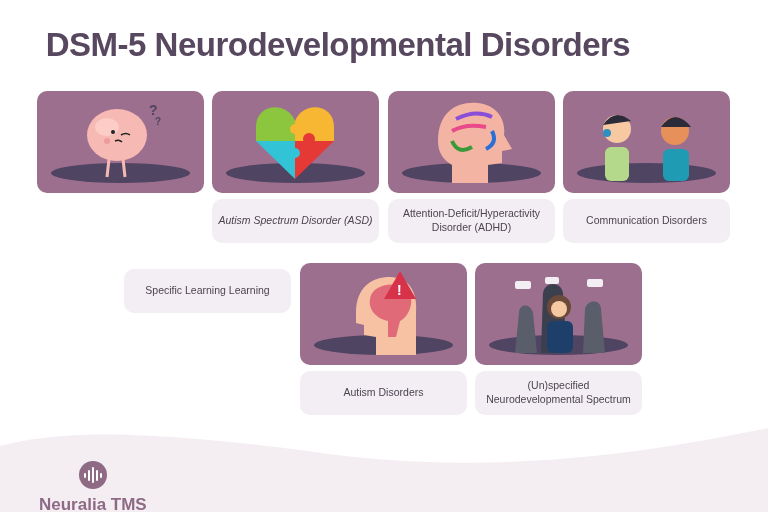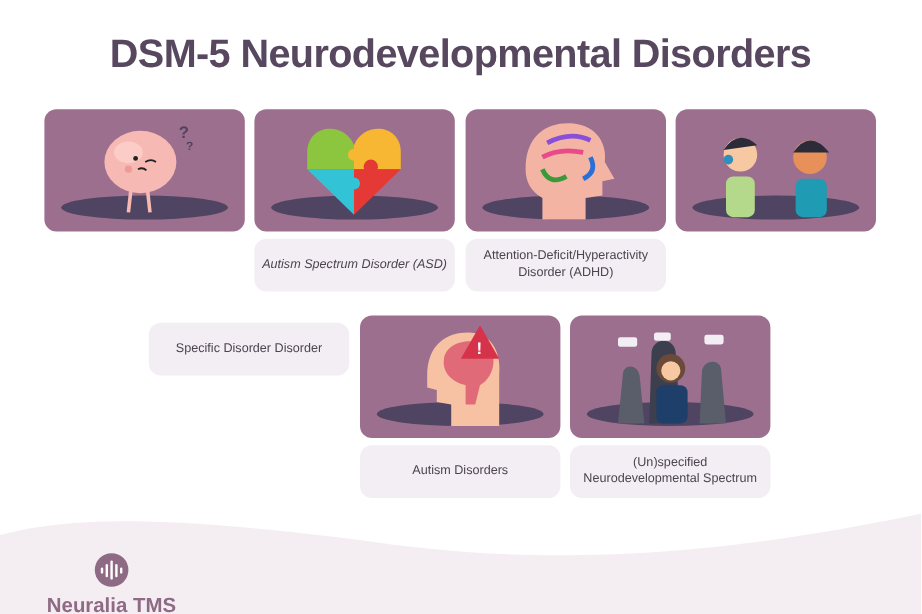--- a/index.html
+++ b/index.html
@@ -1,19 +1,19 @@
 <!DOCTYPE html>
 <html><head>
 <meta charset="utf-8">
 <style>
   * { box-sizing: border-box; margin: 0; padding: 0; }
   html, body { width: 768px; height: 512px; overflow: hidden; background: #ffffff; }
   body { position: relative; font-family: "Liberation Sans", "DejaVu Sans", sans-serif; }
   .title {
-    position: absolute; left: 0; top: 26px; width: 676px; text-align: right;
+    position: absolute; left: 0; top: 26px; width: 676px; text-align: center;
     font-size: 33px; font-weight: bold; color: #57485f; letter-spacing: -0.5px;
   }
   .card { position: absolute; width: 167px; }
   .card .img {
     width: 167px; height: 102px; border-radius: 10px; background: #9c6f8e;
     position: relative; overflow: hidden;
   }
   .card .img .shadow {
     position: absolute; left: 14px; top: 72px; width: 139px; height: 20px;
     border-radius: 50%; background: #4f4461;
@@ -89,24 +89,25 @@
     <svg width="167" height="102">
       <rect x="42" y="56" width="24" height="34" rx="6" fill="#b5d98a"></rect>
       <circle cx="54" cy="38" r="14" fill="#f7c9a3"></circle>
       <path d="M40 34 q12 -18 28 -4" fill="#2b2b3a"></path>
       <circle cx="44" cy="42" r="4" fill="#2f8fbf"></circle>
       <rect x="100" y="58" width="26" height="32" rx="6" fill="#1f9bb3"></rect>
       <circle cx="112" cy="40" r="14" fill="#e8905a"></circle>
       <path d="M98 36 q14 -20 30 0" fill="#2b2b3a"></path>
     </svg>
   </div>
+  <div class="label">Communication Disorders</div>
 </div>
 
 <div class="card" style="left:124px; top:263px;">
-  <div class="label">Specific Disorder Disorder</div>
+  <div class="label">Specific Learning Learning</div>
 </div>
 
 <div class="card" style="left:300px; top:263px;">
   <div class="img">
     <div class="shadow"></div>
     <svg width="167" height="102">
       <path d="M56 50 C56 24 72 14 90 14 C108 14 118 28 116 50 L116 92 L76 92 L76 74 L64 72 L64 62 L56 60 Z" fill="#f7c2a4"></path>
       <path d="M70 36 C72 20 100 16 110 30 C114 42 108 54 100 58 L96 74 L88 74 L88 58 C78 56 68 48 70 36 Z" fill="#e06a78"></path>
       <path d="M100 8 L116 36 L84 36 Z" fill="#d6334a"></path>
       <text x="97" y="32" font-size="14" fill="#fff" font-weight="bold" font-family="Liberation Sans, sans-serif">!</text>

